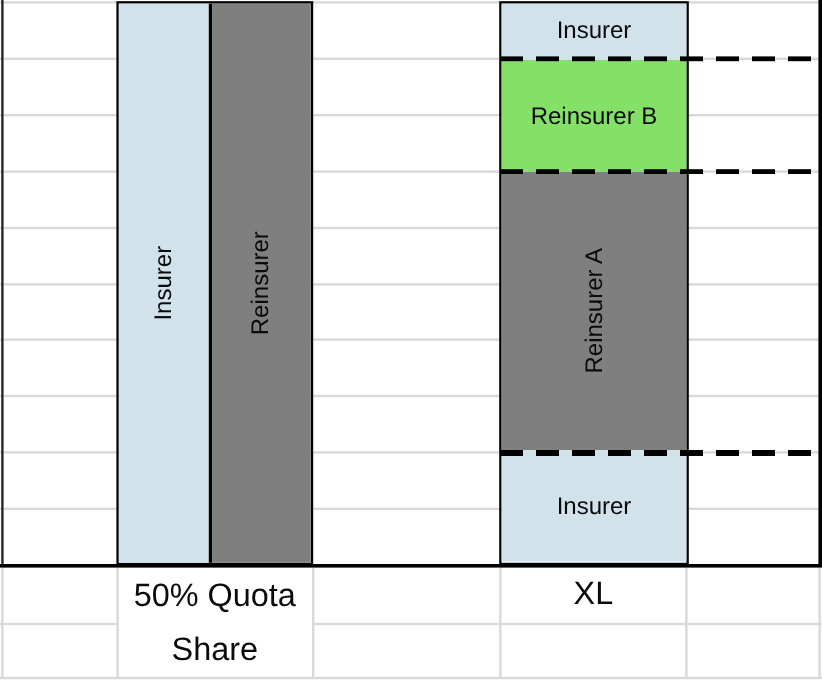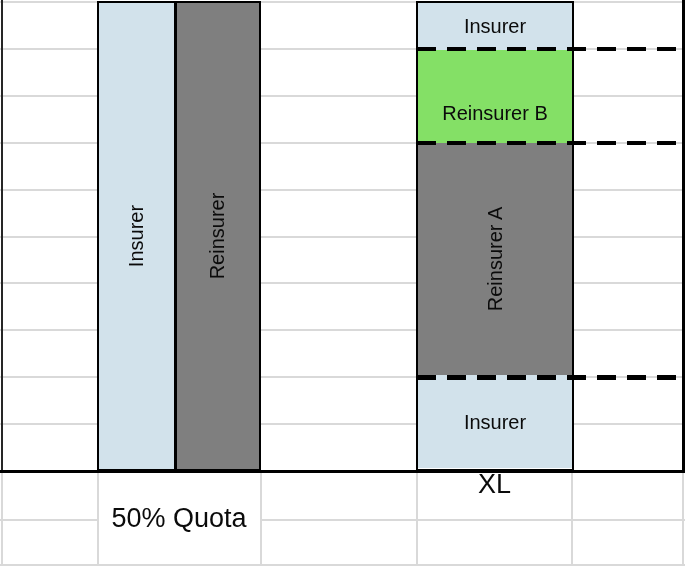--- a/index.html
+++ b/index.html
@@ -72,38 +72,39 @@
           <div class="bar-label abs" style="left: 0px; top: 0px; width: 100%; height: 100%;">
             <span>Insurer</span>
           </div>
         </div>
         <div class="abs" style="left: 0px; top: 139.5px; width: 100%; height: 232.5px; background: rgb(127, 127, 127);">
           <div class="bar-label rot abs" style="left: 0px; top: 0px; width: 100%; height: 100%;">
             <span>Reinsurer A</span>
           </div>
         </div>
         <div class="abs" style="left: 0px; top: 46.5px; width: 100%; height: 93px; background: rgb(132, 224, 102);">
-          <div class="bar-label abs" style="left: 0px; top: 17px; width: 100%; height: 100%;">
+          <div class="bar-label abs" style="left: 0px; top: 1px; width: 100%; height: 100%;">
             <span>Reinsurer B</span>
           </div>
         </div>
         <div class="abs" style="left: 0px; top: 0px; width: 100%; height: 46.5px; background: rgb(210, 226, 235);">
           <div class="bar-label abs" style="left: 0px; top: 0px; width: 100%; height: 100%;">
             <span>Insurer</span>
           </div>
         </div>
       </div>
     </div>
   <div id="layer-lines" class="abs" style="left:0;top:0;width:685px;height:567px;">
       <div class="dash-line abs" style="left: 417px; top: 46.9px; width: 268px;"></div>
       <div class="dash-line abs" style="left: 417px; top: 140.7px; width: 268px;"></div>
       <div class="dash-line abs" style="left: 417px; top: 375.2px; width: 268px;"></div>
       <div class="abs" style="left: 0px; top: 469.5px; width: 685px; height: 3.5px; background: rgb(0, 0, 0);"></div>
     </div>
   <div id="layer-labels" class="abs" style="left:0;top:0;width:685px;height:488px;">
       <div class="cat-label abs" style="left: 98px; top: 472px; width: 162px; height: 93px;">
         <div>50% Quota</div>
+        <div>Share</div>
       </div>
-      <div class="cat-label abs" style="left: 417px; top: 460px; width: 155px; height: 48px;">
+      <div class="cat-label abs" style="left: 417px; top: 470px; width: 155px; height: 48px;">
         <div>XL</div>
       </div>
     </div>
 </div>
 
 </body></html>

